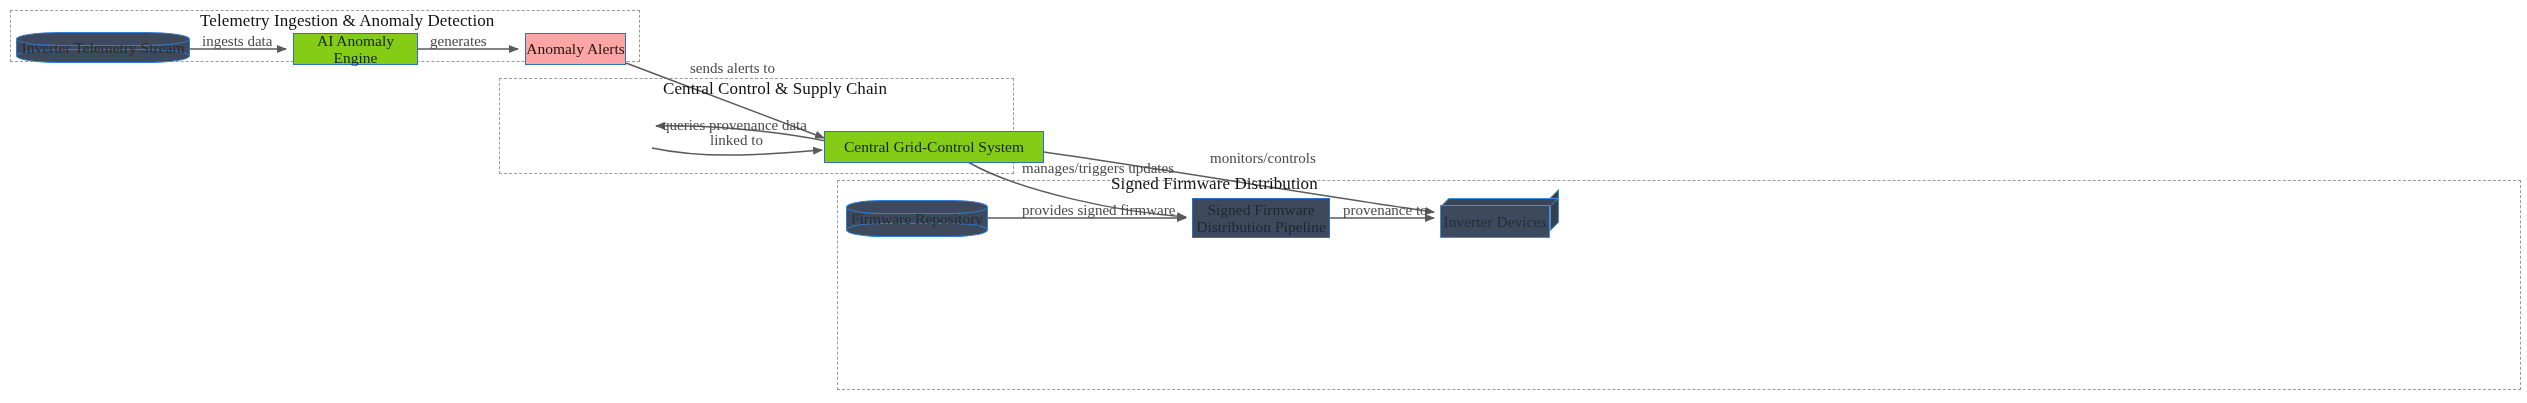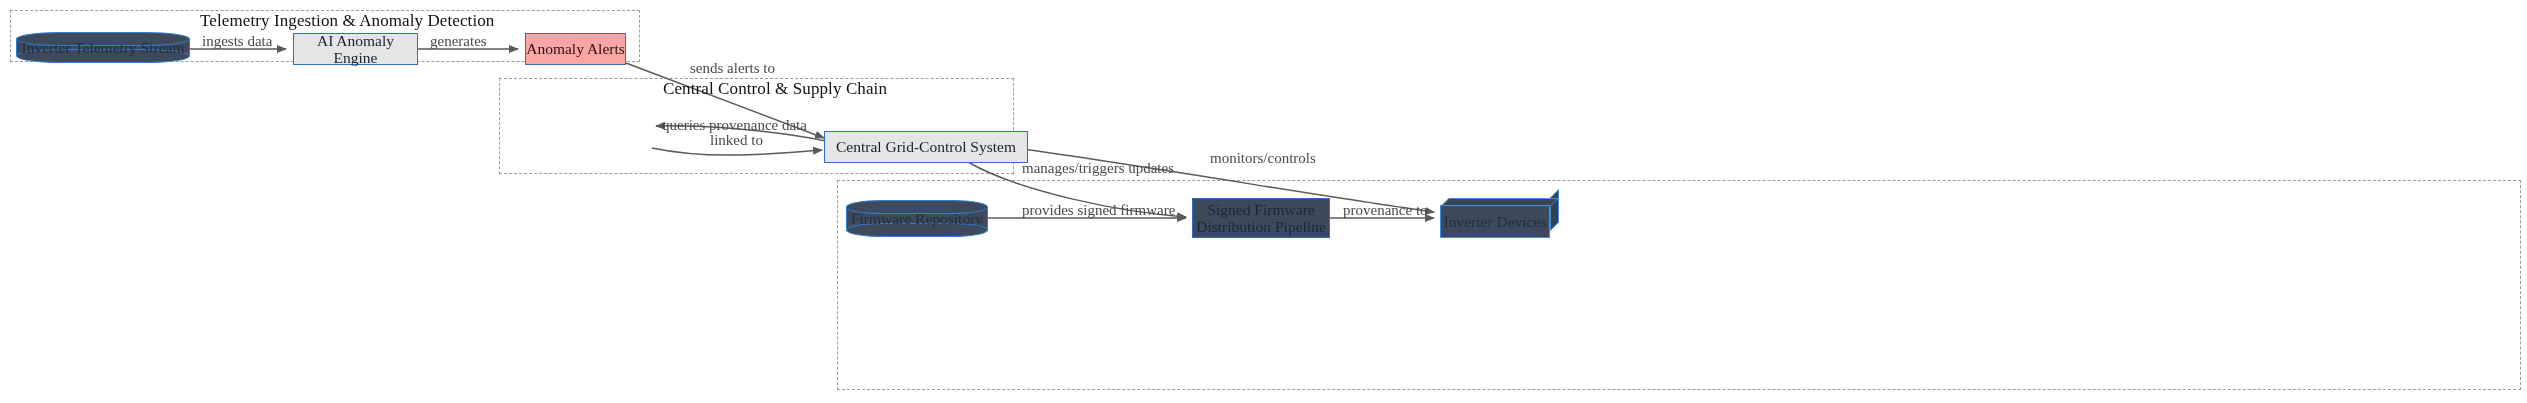--- a/index.html
+++ b/index.html
@@ -11,21 +11,21 @@
   .cluster{position:absolute;border:1.6px dashed #9a9a9a;background:transparent;z-index:0;}
   .cluster-title{position:absolute;z-index:4;color:#111;font-size:17px;
                  white-space:nowrap;letter-spacing:.1px;}
 
   .node{position:absolute;z-index:2;box-sizing:border-box;display:flex;
         align-items:center;justify-content:center;text-align:center;line-height:1.12;}
   .node-label{font-size:15.5px;color:#25303d;white-space:pre-line;}
 
   
   .rect{border:1.6px solid #2f6fc4;}
-  .rect.blue{background:#e5e5e5;}
+  .rect.blue{background:#84cc16;}
   .rect.red{background:#fca5a5;}
   .rect.dark{background:#3e4a5b;}
   .rect.dark .node-label{color:#1d2733;}
   .rect.blue .node-label{color:#17222f;}
   .rect.red .node-label{color:#2a1012;}
 
   
   .cyl{position:absolute;z-index:2;}
   .cyl .body{position:absolute;left:0;right:0;top:7px;bottom:7px;
              background:#3e4a5b;border-left:1.8px solid #2f7fd9;border-right:1.8px solid #2f7fd9;}
@@ -59,20 +59,21 @@
 
 <div id="stage">
 
   <div class="cluster" style="left:10px;top:10px;width:628px;height:50px;"></div>
   <div class="cluster-title" style="left:200px;top:11px;">Telemetry Ingestion &amp; Anomaly Detection</div>
 
   <div class="cluster" style="left:499px;top:78px;width:513px;height:94px;"></div>
   <div class="cluster-title" style="left:663px;top:79px;">Central Control &amp; Supply Chain</div>
 
   <div class="cluster" style="left:837px;top:180px;width:1682px;height:208px;"></div>
+  <div class="cluster-title" style="left:1111px;top:174px;">Signed Firmware Distribution</div>
 
   <svg class="layer" id="edges" viewBox="0 0 2527 403" preserveAspectRatio="none">
     <defs>
       <marker id="ah" markerWidth="10" markerHeight="8" refX="9" refY="4" orient="auto" markerUnits="userSpaceOnUse">
         <path d="M0,0 L10,4 L0,8 z" fill="#5a5a5a"></path>
       </marker>
     </defs>
 
     <path class="edge" marker-end="url(#ah)" d="M190,49 L286,49"></path>
 
@@ -102,21 +103,21 @@
 
   <div class="node rect blue" style="left:293px;top:33px;width:125px;height:32px;">
     <span class="node-label">AI Anomaly Engine</span>
   </div>
 
   <div class="node rect red" style="left:525px;top:33px;width:101px;height:32px;">
     <span class="node-label">Anomaly Alerts</span>
   </div>
 
 
-  <div class="node rect blue" style="left:824px;top:131px;width:204px;height:32px;">
+  <div class="node rect blue" style="left:824px;top:131px;width:220px;height:32px;">
     <span class="node-label">Central Grid-Control System</span>
   </div>
 
   <div class="cyl" style="left:846px;top:200px;width:142px;height:37px;">
     <div class="body"></div>
     <div class="bot"></div>
     <div class="top"></div>
     <div class="cyl-text">Firmware Repository</div>
   </div>
 

